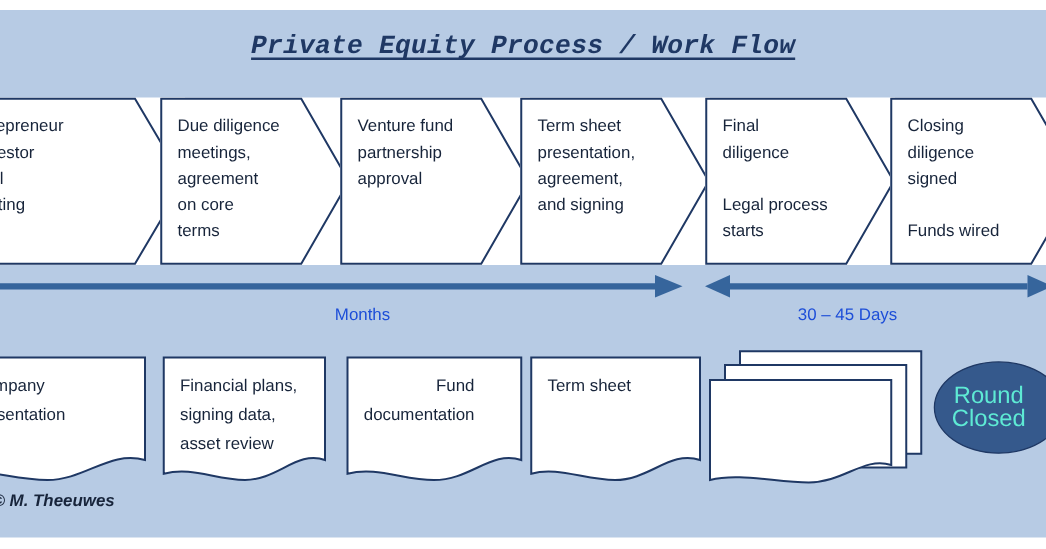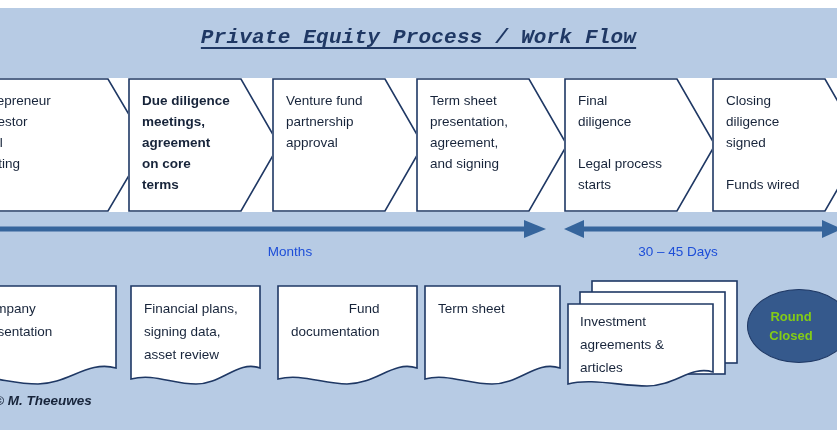--- a/index.html
+++ b/index.html
@@ -57,21 +57,21 @@
   #oval{
     position:absolute;left:747px;top:289px;width:104px;height:74px;
     border-radius:50%;
     background:#35598c;
     border:1px solid #1f3864;
     box-sizing:border-box;
   }
   #oval .txt{
     position:absolute;left:0;top:0;width:86px;height:100%;
     display:flex;flex-direction:column;align-items:center;justify-content:center;
-    color:#84cc16;font-size:13px;font-weight:bold;line-height:19px;
+    color:#5eead4;font-size:19px;font-weight:normal;line-height:19px;
     white-space:pre-line;text-align:center;
   }
 
   
   #credit{
     position:absolute;left:-6px;top:393px;
     font-size:13.5px;font-style:italic;font-weight:bold;color:#17243a;
     white-space:nowrap;
   }
 </style>
@@ -87,21 +87,21 @@
   <div class="chev" id="chev1" style="left:-42px;width:190px;">
     <svg class="chev-svg" viewBox="0 0 190 134" preserveAspectRatio="none">
       <polygon points="1,1 150,1 189,67 150,133 1,133" fill="#ffffff" stroke="#1f3864" stroke-width="1.6"></polygon>
     </svg>
     <div class="txt">Entrepreneur
 / Investor
 initial
 meeting</div>
   </div>
 
-  <div class="chev" id="chev2" style="left:128px;width:152px;font-weight:bold;">
+  <div class="chev" id="chev2" style="left:128px;width:152px;">
     <svg class="chev-svg" viewBox="0 0 152 134" preserveAspectRatio="none">
       <polygon points="1,1 113,1 151,67 113,133 1,133" fill="#ffffff" stroke="#1f3864" stroke-width="1.6"></polygon>
     </svg>
     <div class="txt">Due diligence
 meetings,
 agreement
 on core
 terms</div>
   </div>
 
@@ -192,23 +192,20 @@
     </svg>
     <div class="txt">Term sheet</div>
   </div>
 
   <div class="doc" style="left:567px;top:280px;width:172px;height:110px;">
     <svg width="172" height="112" viewBox="0 0 172 112" preserveAspectRatio="none">
       <rect x="25" y="1" width="145" height="82" fill="#ffffff" stroke="#1f3864" stroke-width="1.6"></rect>
       <rect x="13" y="12" width="145" height="82" fill="#ffffff" stroke="#1f3864" stroke-width="1.6"></rect>
       <path d="M1,24 L146,24 L146,92 C124,85 108,106 80,106 C54,106 24,98 1,104 Z" fill="#ffffff" stroke="#1f3864" stroke-width="1.6"></path>
     </svg>
-    <div class="txt" style="padding-top:30px;padding-left:13px;">Investment
-agreements &amp;
-articles</div>
   </div>
 
   <div id="oval">
     <div class="txt">Round
 Closed</div>
   </div>
 
   <div id="credit">© M. Theeuwes</div>
 
 </div>

